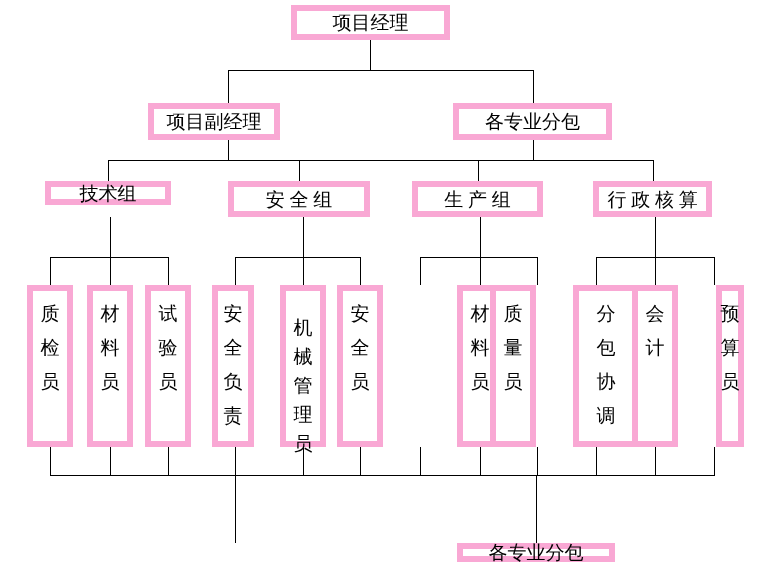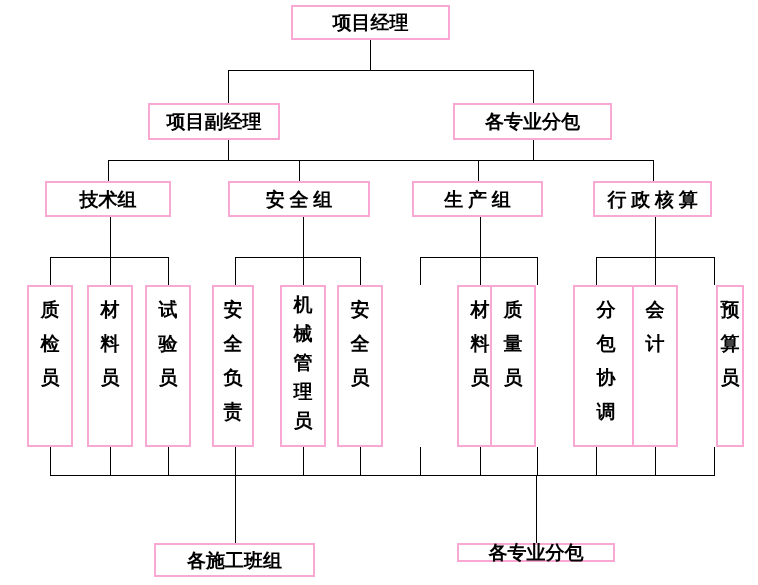--- a/index.html
+++ b/index.html
@@ -7,43 +7,42 @@
     position:relative;
     width:758px; height:585px;
     background:#ffffff;
     font-family:"Liberation Serif","DejaVu Serif",serif;
     color:#000000;
     overflow:hidden;
   }
   .box {
     position:absolute;
     box-sizing:border-box;
-    border:2px solid #f9a8d4;
+    border:6px solid #f9a8d4;
     background:#ffffff;
     display:flex;
     align-items:center;
     justify-content:center;
     font-size:19px;
     line-height:1;
     white-space:pre;
-    font-weight:bold;
   }
   .vbox {
     align-items:flex-start;
     white-space:normal;
   }
   .vtext {
     width:21px;
     margin-top:6px;
     text-align:center;
     word-break:break-all;
     line-height:34px;
     font-size:19px;
   }
-  .vtext.tight { line-height:29px; margin-top:3px; }
+  .vtext.tight { line-height:29px; margin-top:22px; }
   .hline, .vline { position:absolute; background:#000000; }
   .hline { height:1px; }
   .vline { width:1px; }
 </style>
 </head>
 <body>
 
 <div id="canvas">
 
   <div class="vline" style="left:370px;top:40px;height:30px"></div>
@@ -94,21 +93,21 @@
 
   <div class="hline" style="left:50px;top:475px;width:665px"></div>
   <div class="vline" style="left:235px;top:475px;height:68px"></div>
   <div class="vline" style="left:536px;top:475px;height:68px"></div>
 
   <div class="box" style="left:291px;top:5px;width:159px;height:35px">项目经理</div>
 
   <div class="box" style="left:148px;top:103px;width:132px;height:37px">项目副经理</div>
   <div class="box" style="left:453px;top:103px;width:159px;height:37px">各专业分包</div>
 
-  <div class="box" style="left:45px;top:181px;width:126px;height:36px">技术组</div>
+  <div class="box" style="left:45px;top:181px;width:126px;height:24px">技术组</div>
   <div class="box" style="left:228px;top:181px;width:142px;height:36px">安 全 组</div>
   <div class="box" style="left:412px;top:181px;width:131px;height:36px">生 产 组</div>
   <div class="box" style="left:593px;top:181px;width:119px;height:36px">行 政 核 算</div>
 
   <div class="box vbox" style="left:27px;top:285px;width:46px;height:162px">
     <div class="vtext">质检员</div>
   </div>
   <div class="box vbox" style="left:87px;top:285px;width:46px;height:162px">
     <div class="vtext">材料员</div>
   </div>
@@ -136,16 +135,15 @@
   <div class="box vbox" style="left:573px;top:285px;width:66px;height:162px">
     <div class="vtext">分包协调</div>
   </div>
   <div class="box vbox" style="left:632px;top:285px;width:46px;height:162px">
     <div class="vtext">会计</div>
   </div>
   <div class="box vbox" style="left:716px;top:285px;width:28px;height:162px">
     <div class="vtext">预算员</div>
   </div>
 
-  <div class="box" style="left:154px;top:543px;width:161px;height:34px">各施工班组</div>
   <div class="box" style="left:457px;top:543px;width:158px;height:19px">各专业分包</div>
 
 </div>
 
 </body></html>

